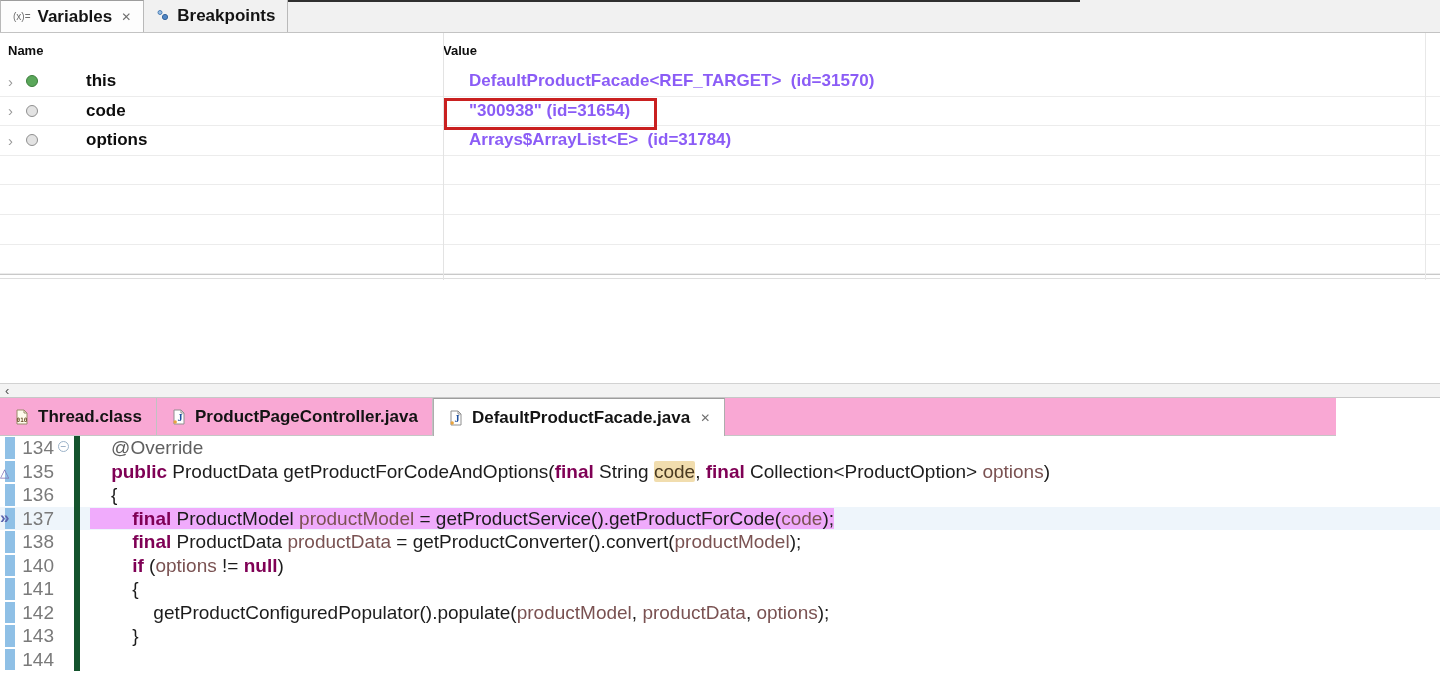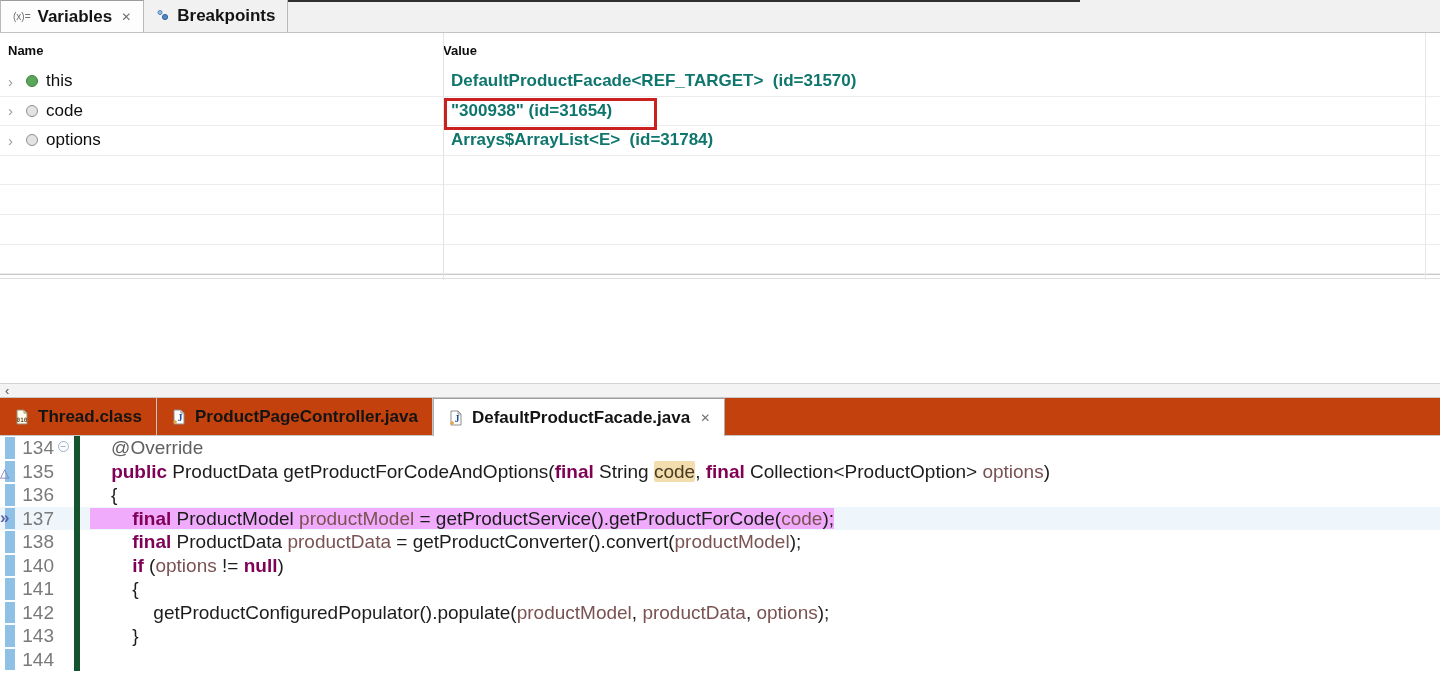--- a/index.html
+++ b/index.html
@@ -27,44 +27,44 @@
 
   
   .var-table { position:absolute; left:0; top:33px; width:1440px; }
   .col-divider { position:absolute; top:33px; left:443px; width:1px; height:247px; background:#e3e3e3; }
   .col-divider2 { position:absolute; top:33px; left:1425px; width:1px; height:247px; background:#e8e8e8; }
   .var-header { display:flex; height:34px; align-items:center; font-size:13px; font-weight:700; color:#0d0d0d; }
   .var-header .h-name { width:443px; padding-left:8px; }
   .var-header .h-value { padding-left:0; }
   .var-row { display:flex; height:29.6px; align-items:center; border-bottom:1px solid #ececec; font-size:17px; }
   .var-row .cell-name { width:443px; display:flex; align-items:center; padding-left:8px; gap:8px; }
-  .var-row .cell-value { padding-left:8px; font-weight:700; color:#0f766e; white-space:pre; }
-  .var-row .vname { font-weight:400; color:#0d0d0d; }
+  .var-row .cell-value { padding-left:26px; font-weight:700; color:#8b5cf6; white-space:pre; }
+  .var-row .vname { font-weight:700; color:#0d0d0d;margin-left:40px; }
   .twistie { color:#9a9a9a; font-size:15px; width:10px; }
   .dot { width:12px; height:12px; border-radius:50%; display:inline-block; }
   .dot.green { background:#5aa75a; border:1px solid #3c7e3c; }
   .dot.gray { background:#e3e3e3; border:1px solid #8f8f8f; }
   .table-end { height:5px; border-top:1px solid #c9c9c9; border-bottom:1px solid #dedede; }
   .red-box {
     position:absolute; left:444px; top:98px; width:213px; height:32px;
     border:3px solid #c92020; pointer-events:none;
   }
 
   
   .hscroll {
     position:absolute; left:0; top:383px; width:1440px; height:15px;
     background:#f3f3f3; border-top:1px solid #d2d2d2; border-bottom:1px solid #c7c7c7;
     display:flex; align-items:center;
   }
   .hscroll .arrow { font-size:13px; color:#555; padding-left:5px; line-height:1; }
 
   
   .editor-tabbar {
-    position:absolute; left:0; top:398px; width:1440px; height:38px;
-    background:#c2410c; border-bottom:1px solid #c6c6c6; display:flex; align-items:stretch;
+    position:absolute; left:0; top:398px; width:1336px; height:38px;
+    background:#f9a8d4; border-bottom:1px solid #c6c6c6; display:flex; align-items:stretch;
   }
   .ed-tab {
     display:flex; align-items:center; gap:8px; padding:0 14px;
     font-size:17px; font-weight:700; color:#141414;
     border-right:1px solid #c2c2c2; white-space:nowrap; cursor:default;
   }
   .ed-tab.active { background:#ffffff; border-left:1px solid #adadad; border-top:1px solid #9d9d9d; border-right:1px solid #adadad; margin-bottom:-1px; }
   .ed-tab svg { flex:0 0 auto; }
 
   

